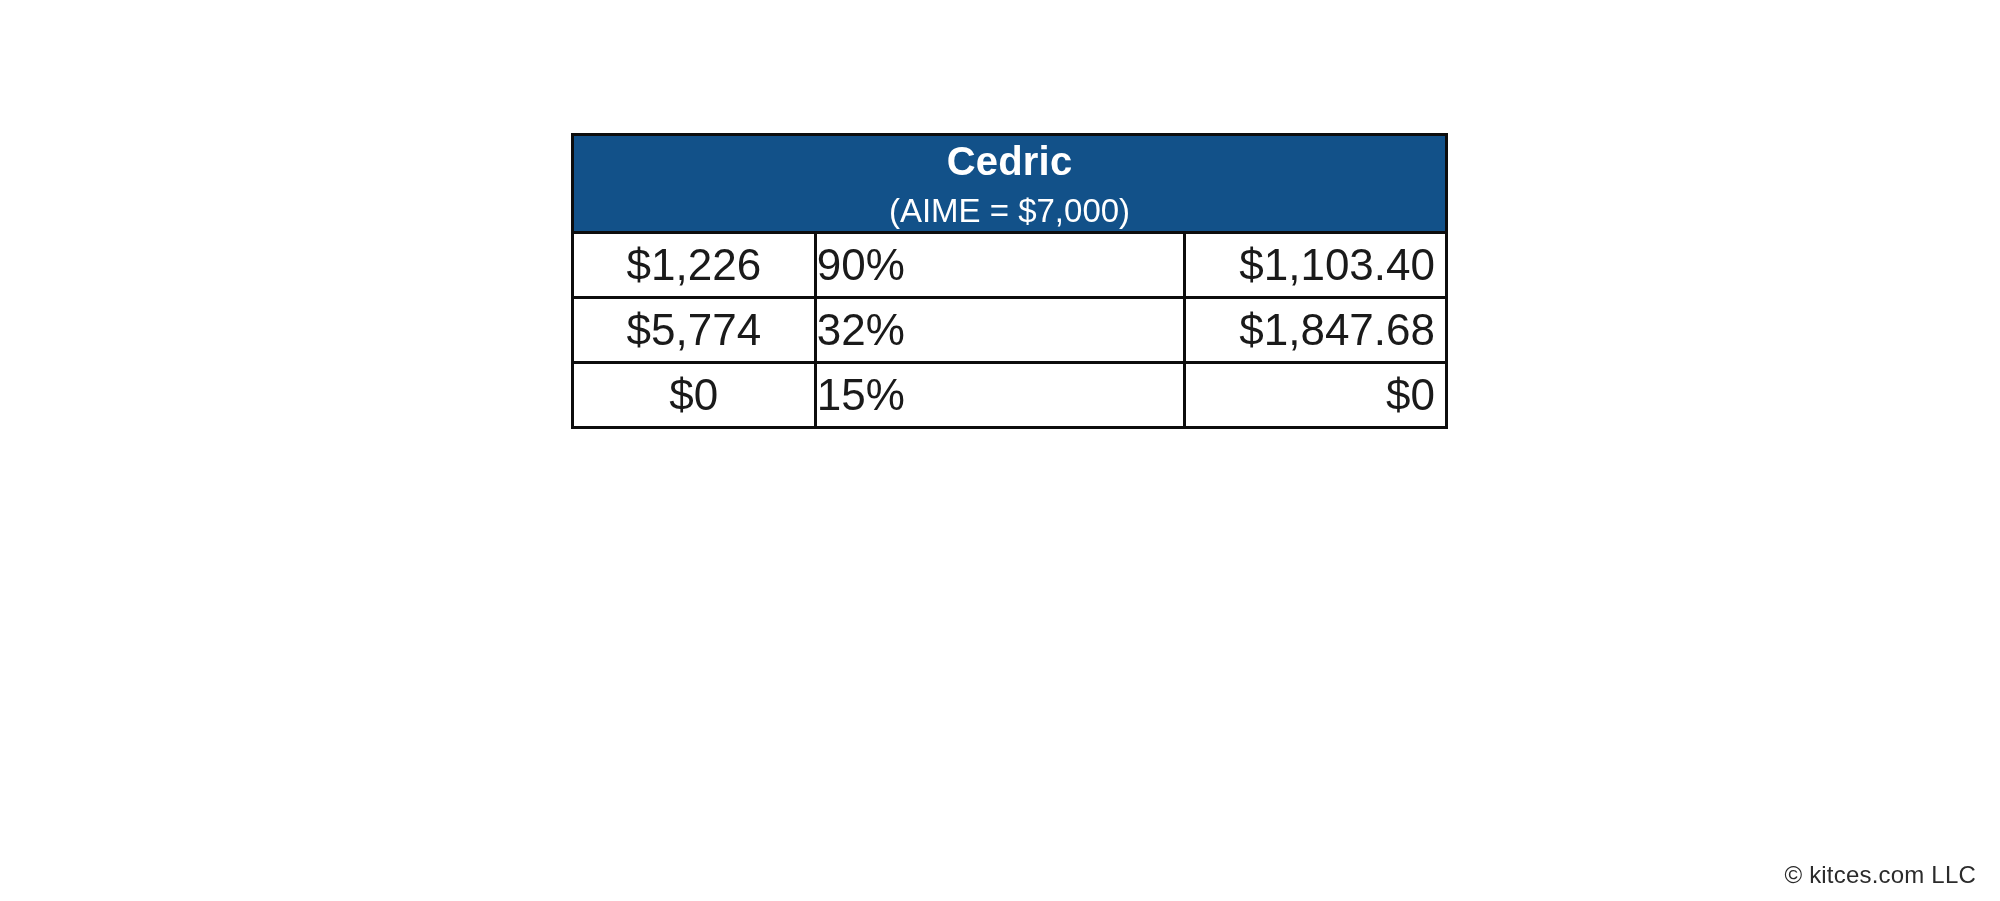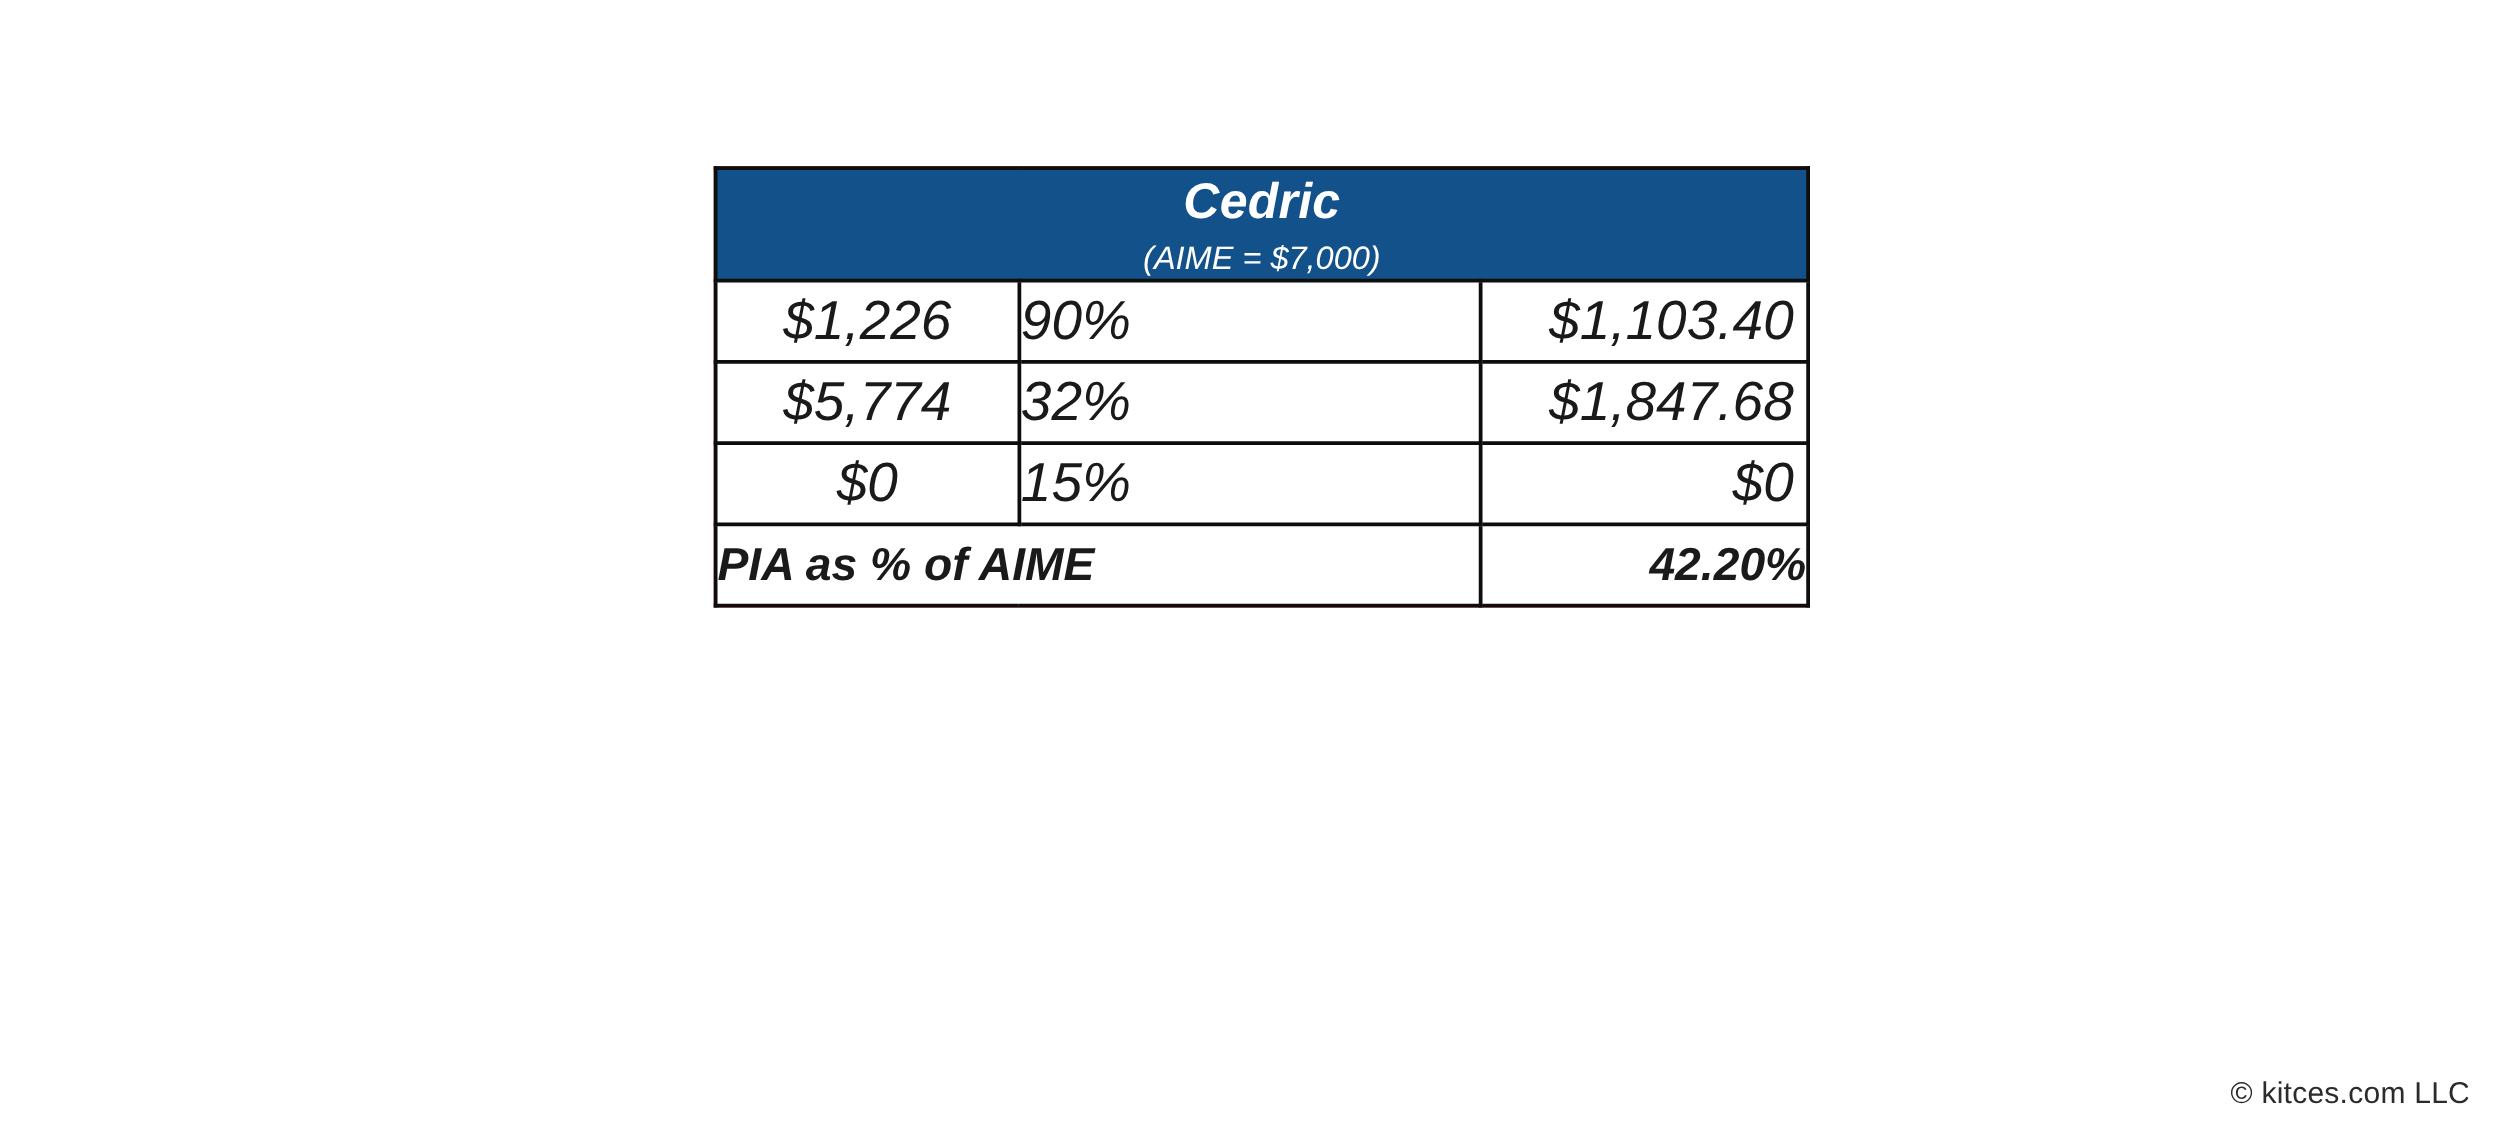--- a/index.html
+++ b/index.html
@@ -20,22 +20,21 @@
     position: absolute;
     left: 571px;
     top: 133px;
     width: 877px;
   }
 
   table.pia-table {
     border-collapse: collapse;
     width: 877px;
     table-layout: fixed;
-    background: #b91c1c;
-    font-style: italic;
+    background: #701a75;
   }
 
   table.pia-table td,
   table.pia-table th {
     border: 3px solid #0d0d0d;
     padding: 0;
     background: #ffffff;
   }
 
   
@@ -46,21 +45,21 @@
     padding: 18px 10px 22px 10px;
     border: 3px solid #0d0d0d;
   }
   .banner .name {
     font-size: 40px;
     font-weight: bold;
     line-height: 1.25;
     letter-spacing: 0.2px;
   }
   .banner .aime {
-    font-size: 26px;
+    font-size: 33px;
     font-weight: 400;
     line-height: 1.25;
     margin-top: 4px;
   }
 
   
   .col-head {
     font-size: 37px;
     font-weight: bold;
     height: 62px;
@@ -133,21 +132,17 @@
       <tr>
         <td class="cell c1">$5,774</td>
         <td class="cell c2">32%</td>
         <td class="cell c3">$1,847.68</td>
       </tr>
       <tr>
         <td class="cell c1">$0</td>
         <td class="cell c2">15%</td>
         <td class="cell c3">$0</td>
       </tr>
-      <tr>
-        <td class="sum-label" colspan="2">PIA as % of AIME</td>
-        <td class="sum-value">42.20%</td>
-      </tr>
     </tbody>
   </table>
 </div>
 
 <div class="credit">© kitces.com LLC</div>
 
 </body></html>

